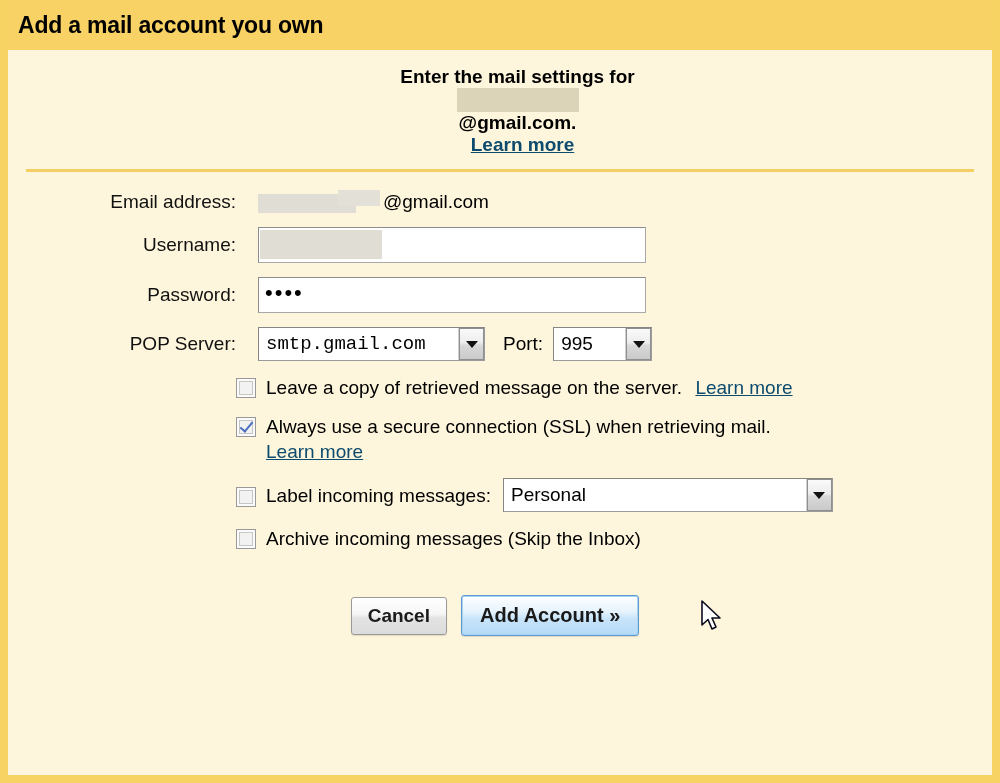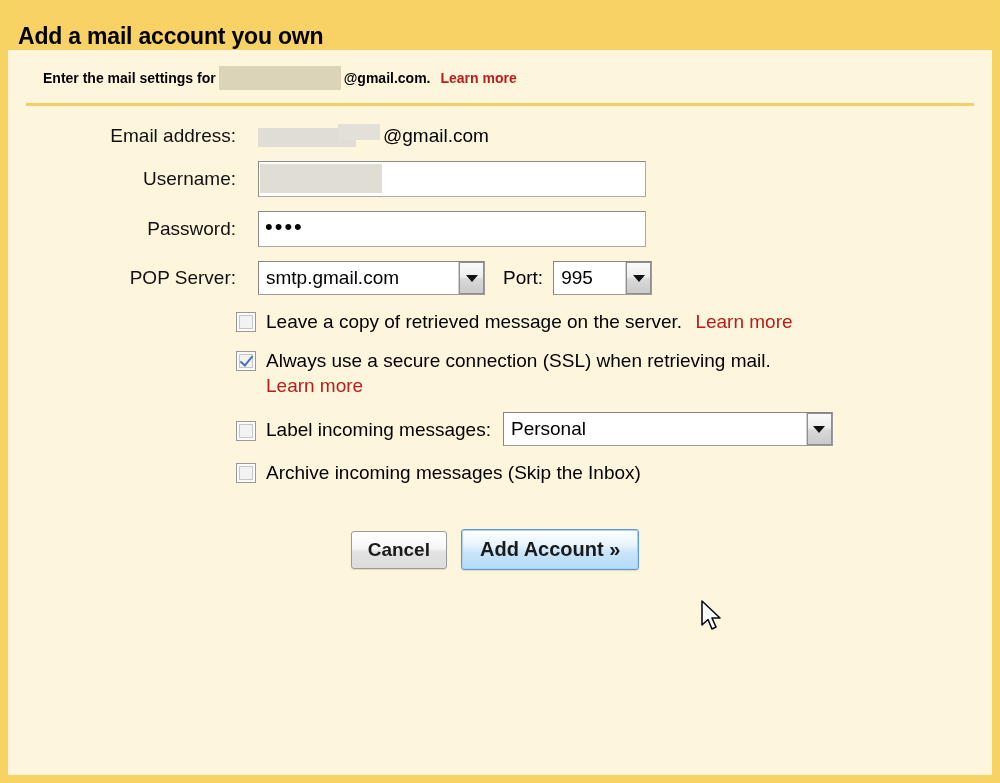--- a/index.html
+++ b/index.html
@@ -22,21 +22,21 @@
     box-sizing: border-box;
     background: #f7d364;
     padding: 0 8px 8px 8px;
     overflow: hidden;
   }
 
   .titlebar {
     height: 50px;
     background: #f8d264;
     display: flex;
-    align-items: flex-end;
+    align-items: center;
     padding-left: 10px;
     box-sizing: border-box;
   }
   .titlebar-text {
     font-size: 23px;
     font-weight: bold;
     color: #000000;
     letter-spacing: -0.2px;
     white-space: nowrap;
   }
@@ -45,40 +45,42 @@
     position: relative;
     height: 725px;
     background: #fef6dc;
     box-sizing: border-box;
     overflow: hidden;
   }
 
   
   .subtitle-row {
     padding: 16px 0 0 35px;
-    font-size: 14px;
+    font-size: 19px;
     font-weight: bold;
     color: #000000;
     display: flex;
     align-items: center;
     white-space: nowrap;
+    flex-direction: column;
   }
   .subtitle-text { color:#000; }
   .redact {
     display: inline-block;
     background: #dcd4b8;
     vertical-align: middle;
   }
   .redact-subtitle {
     width: 122px;
     height: 24px;
     margin: 0 3px;
   }
   .link {
-    color: #b91c1c;
+    color: #0c4a6e;
+    text-decoration: underline;
     cursor: pointer;
   }
   .subtitle-link { margin-left: 10px; }
 
   .divider {
     height: 3px;
     background: #f5cf64;
     margin: 13px 18px 0 18px;
   }
 
@@ -183,21 +185,21 @@
     justify-content: center;
     box-shadow: inset 0 0 0 1px #8f8f8f;
     box-sizing: border-box;
   }
   .arrow-glyph {
     width: 0; height: 0;
     border-left: 6px solid transparent;
     border-right: 6px solid transparent;
     border-top: 7px solid #111111;
   }
-  .select-pop .select-value { width: 184px; }
+  .select-pop .select-value { width: 184px; font-family: Liberation Mono, monospace; }
   .select-port .select-value { width: 56px; }
   .select-label-box { width: 330px; }
   .select-label-box .select-value {
     flex: 1;
   }
 
   .port-label {
     margin: 0 10px 0 18px;
     font-size: 19px;
     white-space: nowrap;

